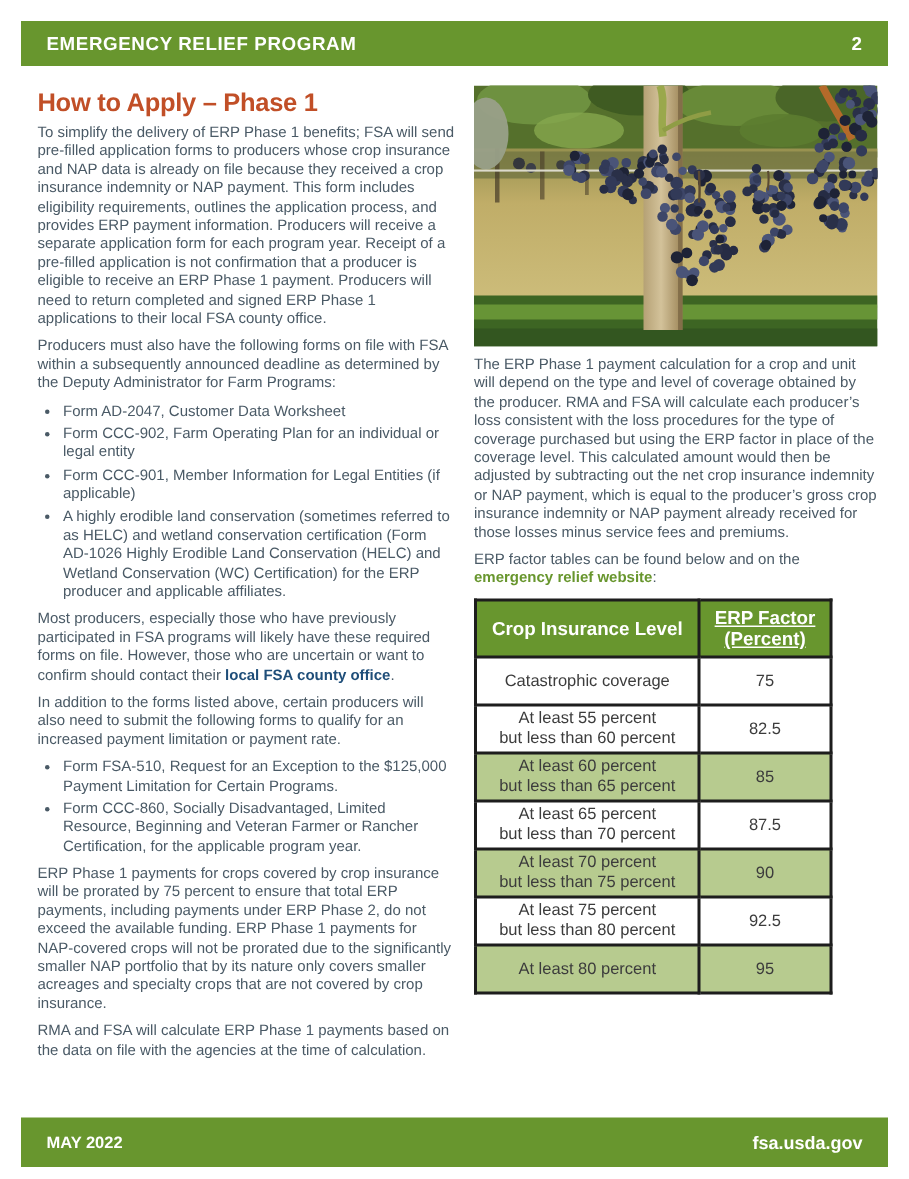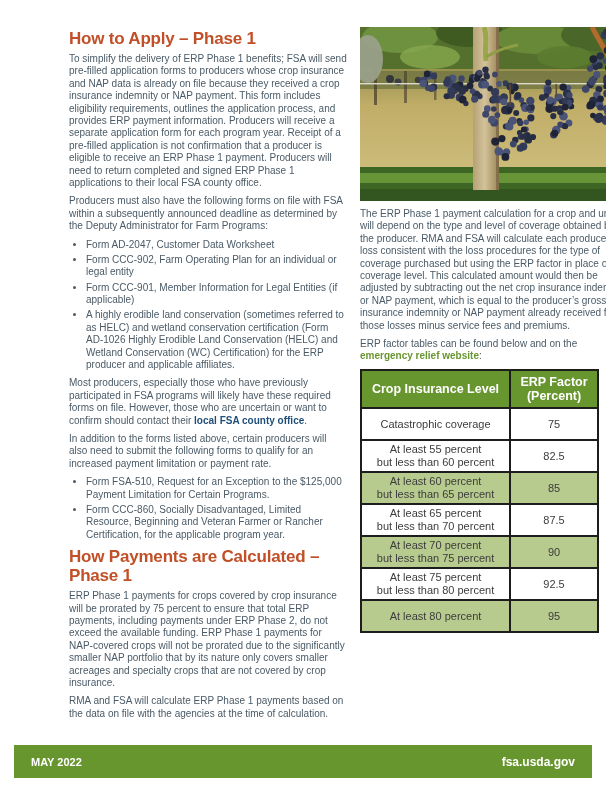--- a/index.html
+++ b/index.html
@@ -1,68 +1,71 @@
 <!DOCTYPE html>
 <html><head>
 <meta charset="utf-8">
 <style>
   html,body{margin:0;padding:0;background:#ffffff;}
   body{width:606px;height:786px;font-family:"Liberation Sans",sans-serif;color:#4A5A66;}
   .page{position:relative;width:606px;height:786px;box-sizing:border-box;padding:14px;overflow:hidden;}
   .topbar{height:30px;background:#68962E;color:#fff;display:flex;align-items:center;
           justify-content:space-between;padding:0 17px;font-weight:bold;font-size:12.5px;letter-spacing:.4px;}
   .content{display:flex;gap:13px;padding:13px 0 0 11px;}
-  .col-left{width:278px;flex:none;margin-left:44px;}
+  .col-left{width:278px;flex:none;}
   .col-right{width:269px;flex:none;}
   h2.section{color:#C14F27;font-size:17px;line-height:1.12;font-weight:bold;margin:2px 0 5px;letter-spacing:-.2px;}
   h2.section.second{margin-top:6px;}
   p.body{font-size:10px;line-height:1.24;margin:0 0 6px;}
   ul.bullets{margin:1px 0 6px;padding-left:17px;}
   ul.bullets li{font-size:10px;line-height:1.24;margin-bottom:3px;}
   .link-blue{color:#1F4E79;font-weight:bold;text-decoration:none;cursor:pointer;text-align:center;}
   .link-green{color:#68962E;font-weight:bold;text-decoration:none;cursor:pointer;}
   figure.photo{margin:0 0 7px;width:269px;height:174px;}
   table.erp{border-collapse:collapse;width:239px;margin-top:3px;}
   table.erp th,table.erp td{border:2px solid #1d1d1d;}
   table.erp th{background:#68962E;color:#fff;font-size:12.5px;line-height:1.15;padding:4px 3px;
                white-space:pre-line;text-align:center;}
-  table.erp th.col2{width:80px;}
+  table.erp th.col2{width:80px;text-decoration:underline;}
   table.erp td{font-size:11px;color:#3c3c3c;text-align:center;padding:1px 5px;height:28px;
                line-height:1.22;white-space:pre-line;background:#fff;}
   table.erp tr.alt td{background:#B7CB8F;}
   .bottombar{position:absolute;left:14px;right:14px;bottom:8px;height:25px;background:#68962E;color:#fff;
              display:flex;align-items:center;justify-content:space-between;padding:4px 17px;font-weight:bold;}
   .bottombar .date{font-size:11px;}
   .bottombar .site{font-size:12px;}
 </style>
 </head>
 <body>
 
 <div class="page">
 
+  <header class="topbar">
+    <span>EMERGENCY RELIEF PROGRAM</span>
+    <span>2</span>
+  </header>
 
   <main class="content">
 
     <section class="col-left">
       <h2 class="section">How to Apply – Phase 1</h2>
       <p class="body">To simplify the delivery of ERP Phase 1 benefits; FSA will send pre-filled application forms to producers whose crop insurance and NAP data is already on file because they received a crop insurance indemnity or NAP payment. This form includes eligibility requirements, outlines the application process, and provides ERP payment information. Producers will receive a separate application form for each program year. Receipt of a pre-filled application is not confirmation that a producer is eligible to receive an ERP Phase 1 payment. Producers will need to return completed and signed ERP Phase 1 applications to their local FSA county office.</p>
       <p class="body">Producers must also have the following forms on file with FSA within a subsequently announced deadline as determined by the Deputy Administrator for Farm Programs:</p>
       <ul class="bullets">
         <li>Form AD-2047, Customer Data Worksheet</li>
         <li>Form CCC-902, Farm Operating Plan for an individual or legal entity</li>
         <li>Form CCC-901, Member Information for Legal Entities (if applicable)</li>
         <li>A highly erodible land conservation (sometimes referred to as HELC) and wetland conservation certification (Form AD-1026 Highly Erodible Land Conservation (HELC) and Wetland Conservation (WC) Certification) for the ERP producer and applicable affiliates.</li>
       </ul>
       <p class="body"><span>Most producers, especially those who have previously participated in FSA programs will likely have these required forms on file. However, those who are uncertain or want to confirm should contact their </span><a class="link-blue">local FSA county office</a><span>.</span></p>
       <p class="body">In addition to the forms listed above, certain producers will also need to submit the following forms to qualify for an increased payment limitation or payment rate.</p>
       <ul class="bullets">
         <li>Form FSA-510, Request for an Exception to the $125,000 Payment Limitation for Certain Programs.</li>
         <li>Form CCC-860, Socially Disadvantaged, Limited Resource, Beginning and Veteran Farmer or Rancher Certification, for the applicable program year.</li>
       </ul>
-      <h2 class="section second">How Payments are Calculated – Phase 1</h2>
       <p class="body">ERP Phase 1 payments for crops covered by crop insurance will be prorated by 75 percent to ensure that total ERP payments, including payments under ERP Phase 2, do not exceed the available funding. ERP Phase 1 payments for NAP-covered crops will not be prorated due to the significantly smaller NAP portfolio that by its nature only covers smaller acreages and specialty crops that are not covered by crop insurance.</p>
       <p class="body">RMA and FSA will calculate ERP Phase 1 payments based on the data on file with the agencies at the time of calculation.</p>
     </section>
 
     <section class="col-right">
 
       <figure class="photo">
         <svg width="269" height="174" viewBox="0 0 269 174" xmlns="http://www.w3.org/2000/svg">
           <defs>
             <linearGradient id="midGrad" x1="0" y1="0" x2="0" y2="1">

